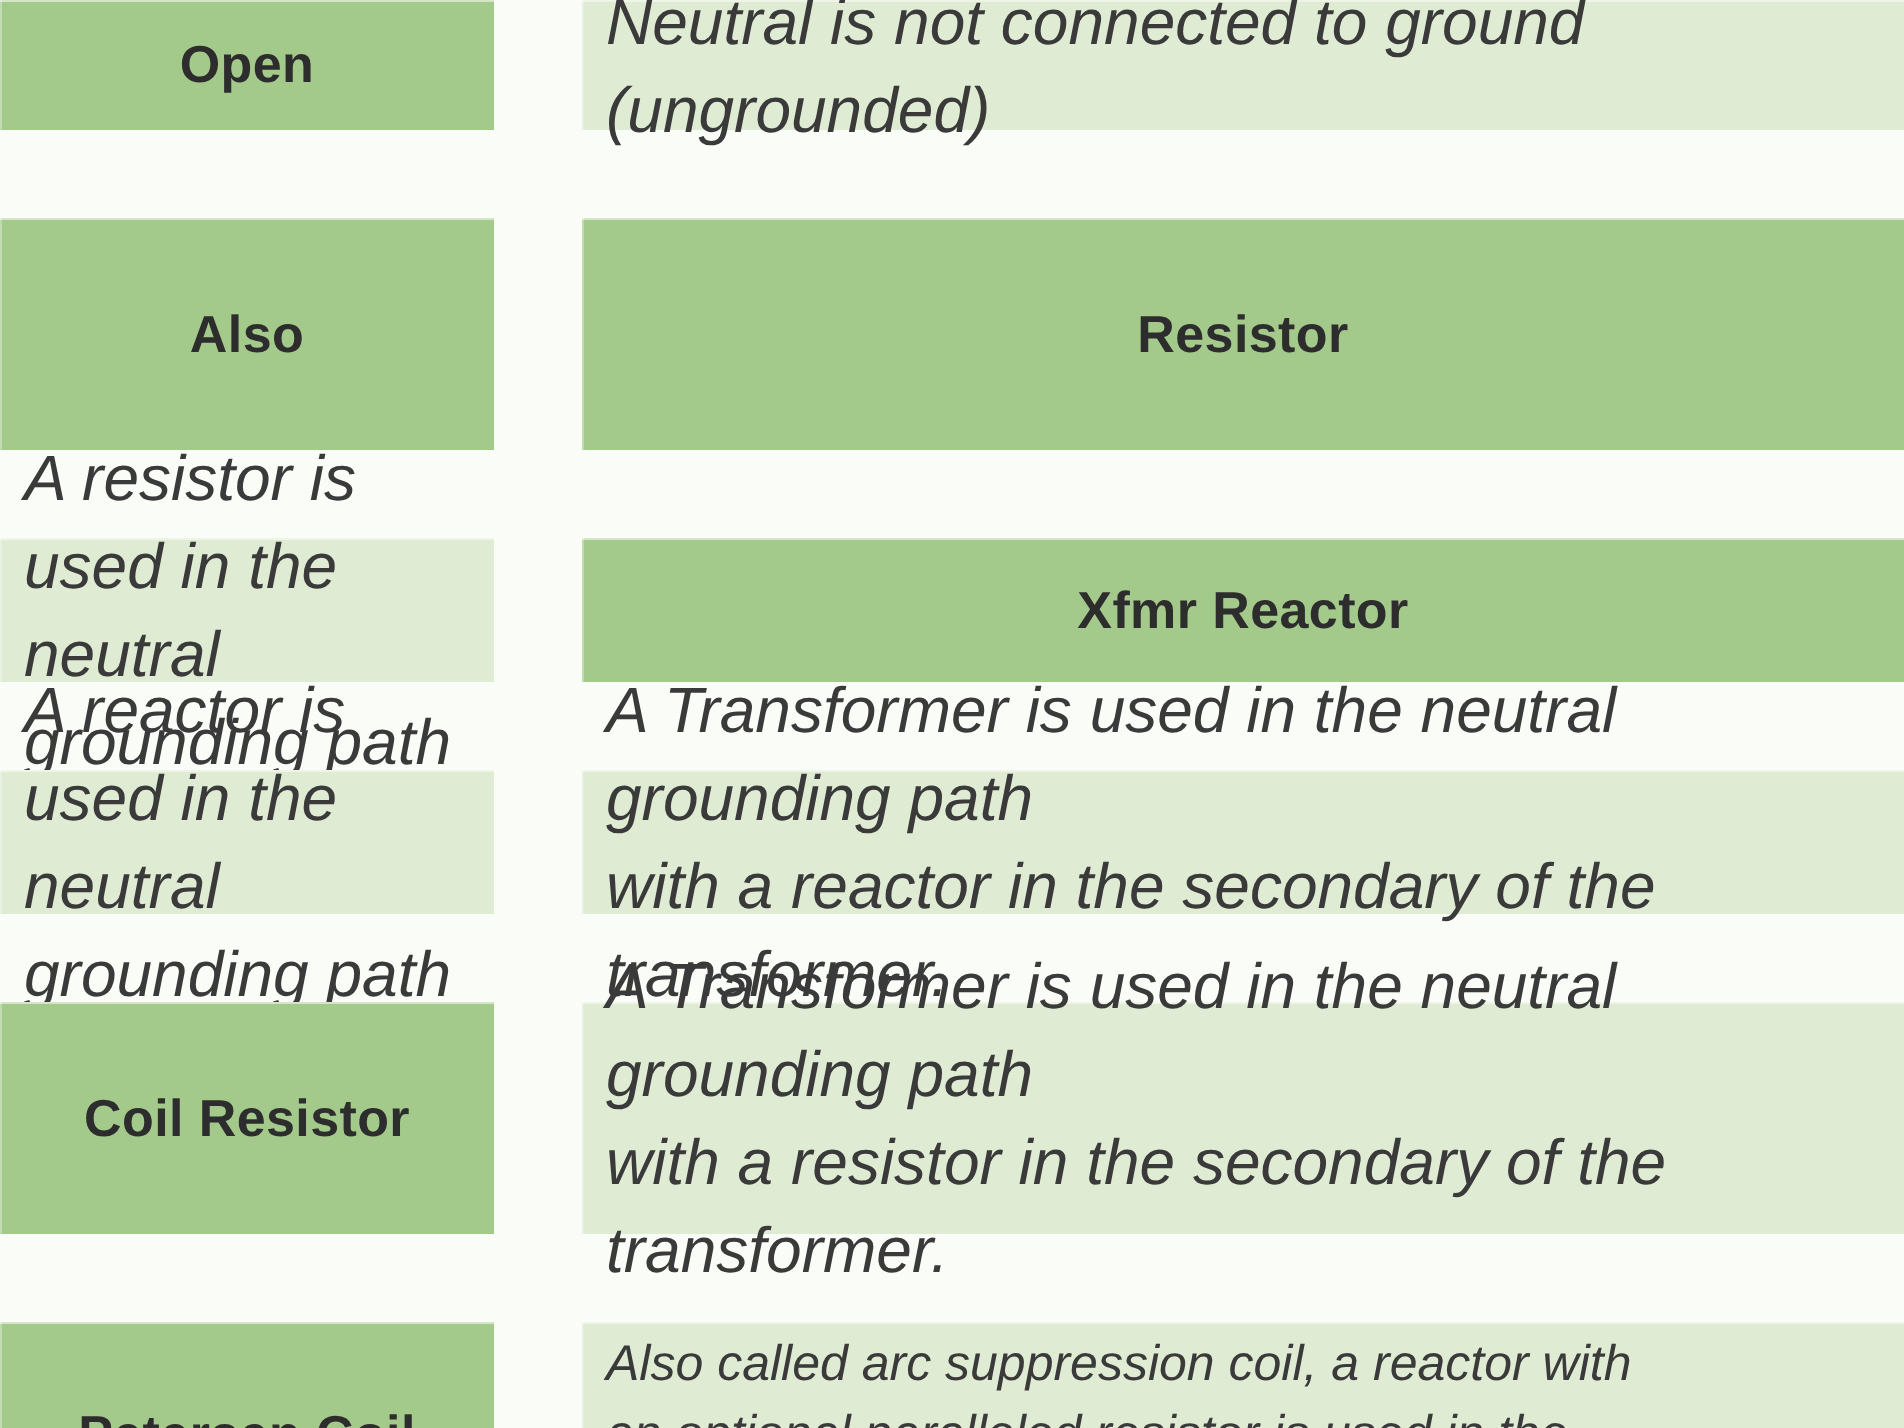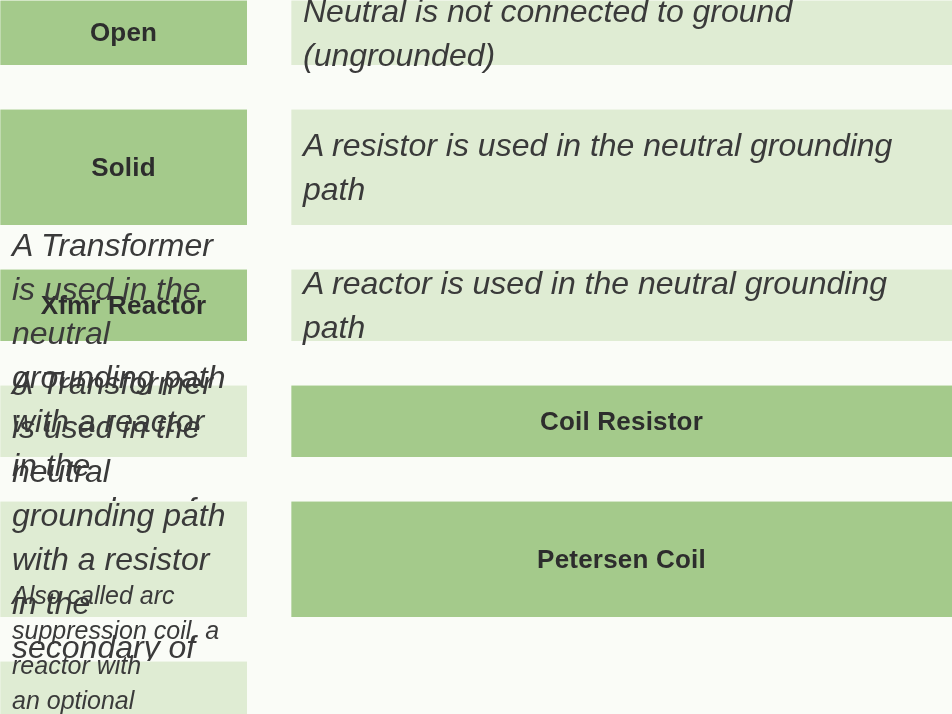--- a/index.html
+++ b/index.html
@@ -55,22 +55,23 @@
   }
 </style>
 </head>
 <body>
 
 <div class="table-wrap">
 
   <div class="cell label-cell">Open</div>
   <div class="cell desc-cell">Neutral is not connected to ground (ungrounded)</div>
 
-  <div class="cell label-cell">Solid</div>
+  <div class="cell label-cell">Also</div>
 
+  <div class="cell label-cell">Resistor</div>
   <div class="cell desc-cell">A resistor is used in the neutral grounding path</div>
 
   <div class="cell label-cell">Xfmr Reactor</div>
 
   <div class="cell desc-cell">A reactor is used in the neutral grounding path</div>
   <div class="cell desc-cell">A Transformer is used in the neutral grounding path
 with a reactor in the secondary of the transformer.</div>
 
   <div class="cell label-cell">Coil Resistor</div>
   <div class="cell desc-cell">A Transformer is used in the neutral grounding path

